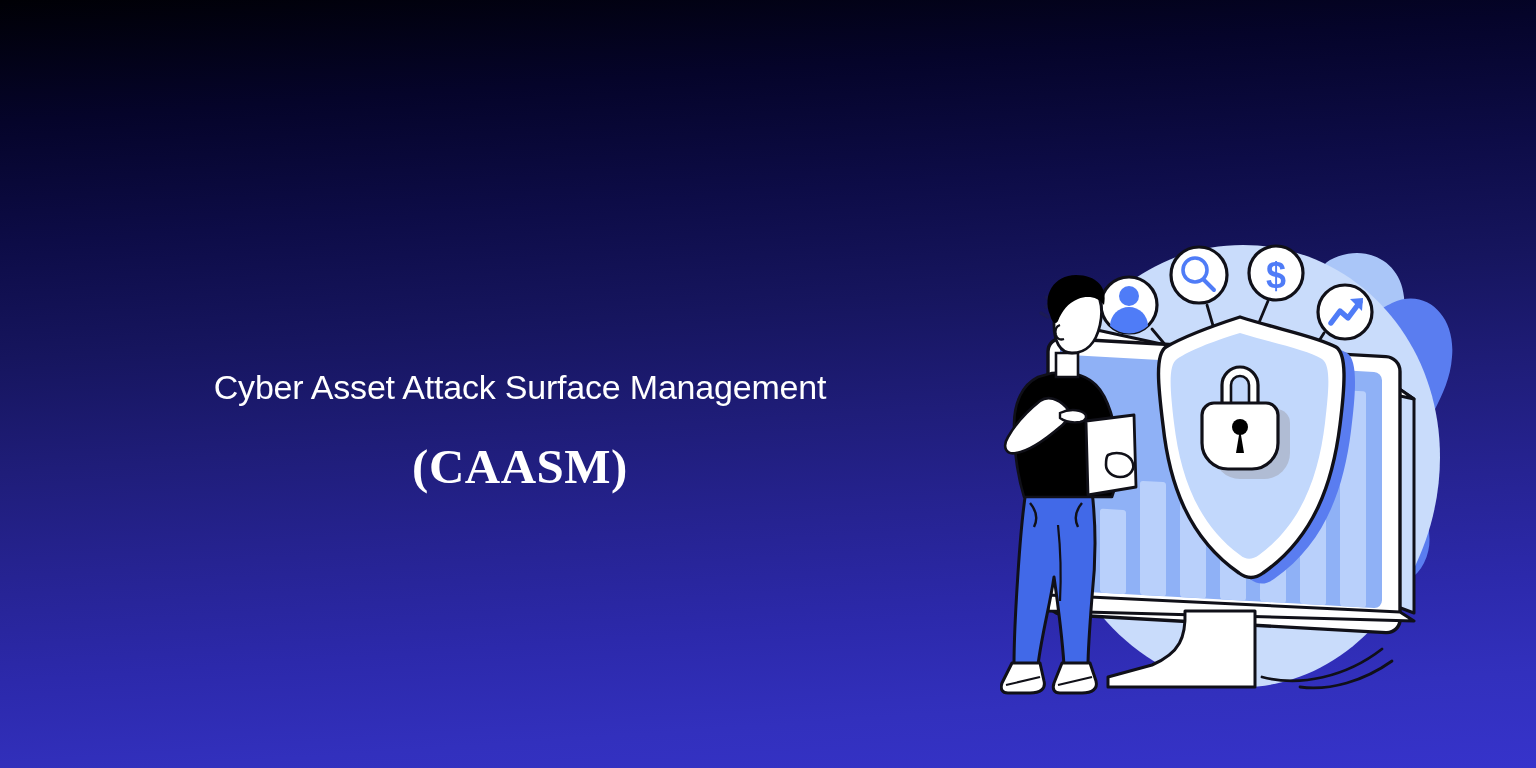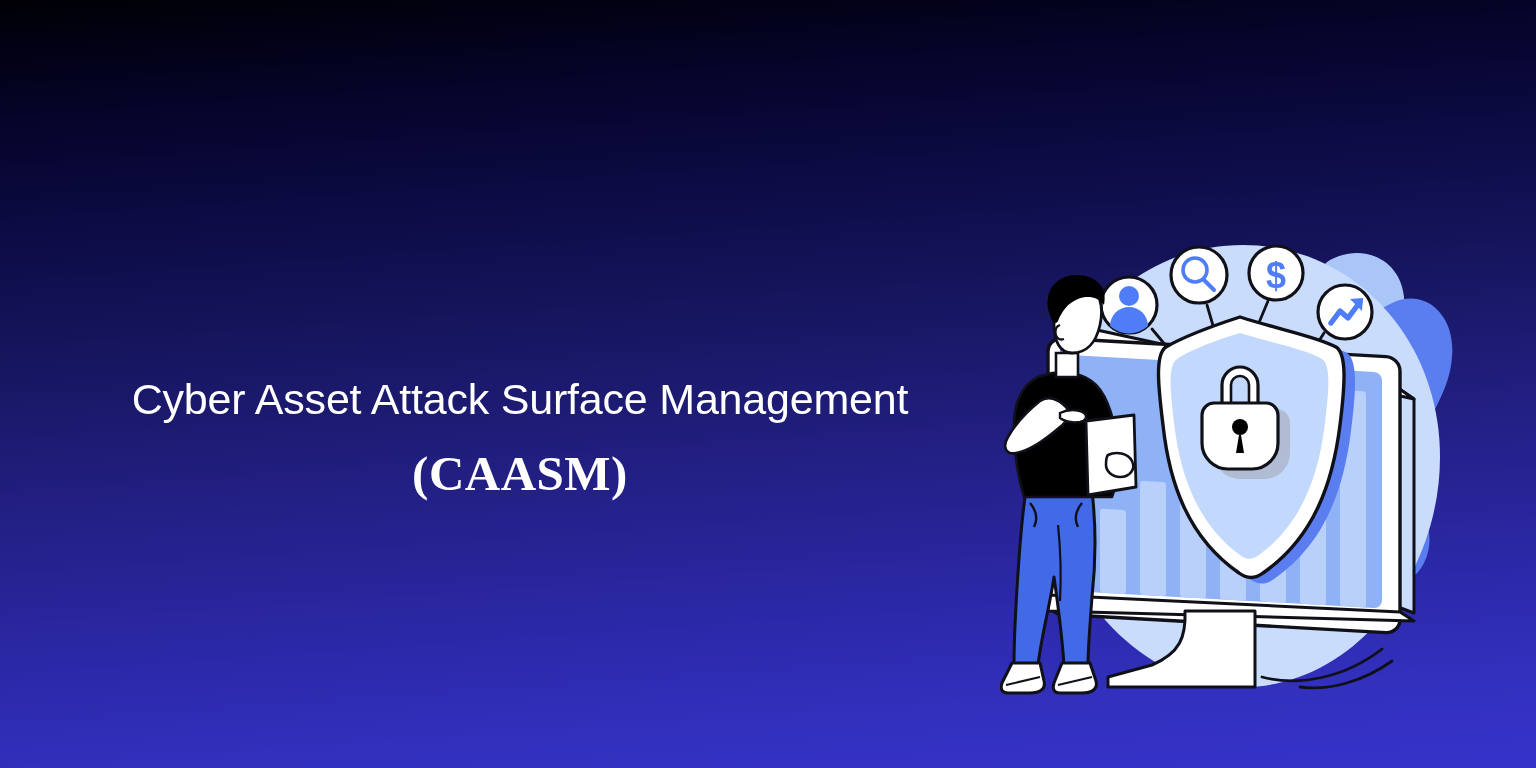--- a/index.html
+++ b/index.html
@@ -28,30 +28,29 @@
   
   #title-block {
     position:absolute;
     left:0px;
     top:368px;
     width:1040px;
     text-align:center;
   }
   #main-title {
     font-family:"Liberation Sans", sans-serif;
-    font-size:43px;
+    font-size:34px;
     font-weight:400;
     letter-spacing:-0.2px;
     color:#ffffff;
     line-height:1.16;
     white-space:nowrap;
-    margin-top:7px;
   }
   #acronym {
-    margin-top:24px;
+    margin-top:35px;
     font-family:"Liberation Serif", serif;
     font-weight:700;
     font-size:49px;
     letter-spacing:0.5px;
     color:#ffffff;
     line-height:1;
   }
   
   #illustration {
     position:absolute;

